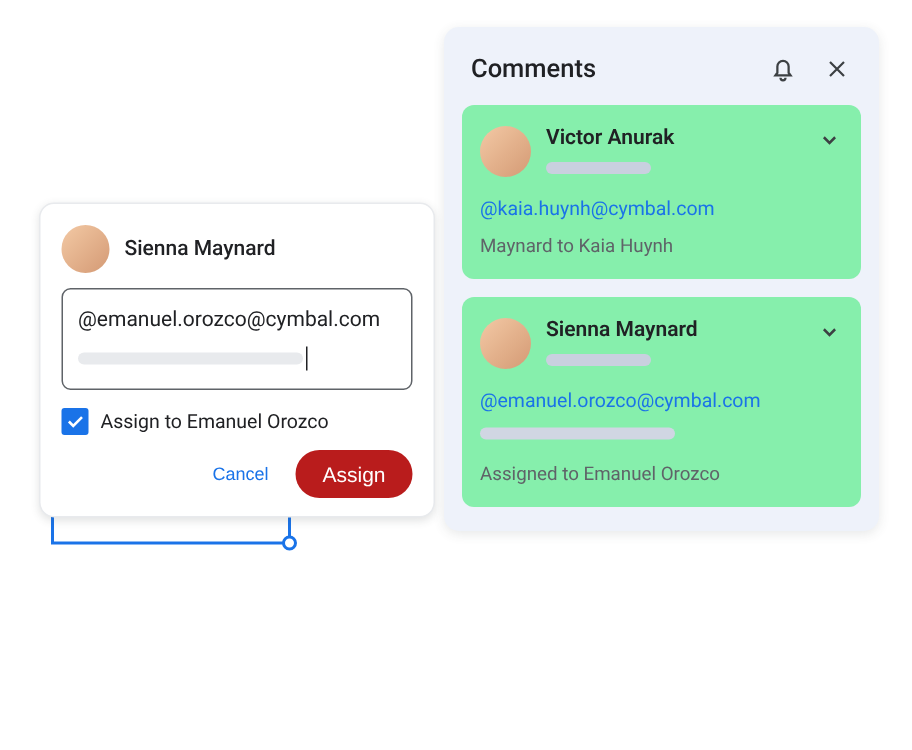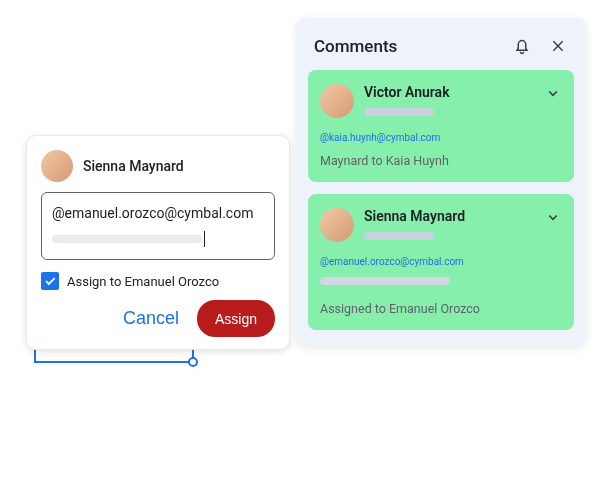--- a/index.html
+++ b/index.html
@@ -66,21 +66,21 @@
   .checkbox {
     width: 18px; height: 18px; border-radius: 2px;
     background: #1a73e8; display: inline-flex; align-items: center; justify-content: center;
     flex: none;
   }
   .checkbox svg { width: 14px; height: 14px; }
 
   .actions { display: flex; justify-content: flex-end; gap: 6px; }
   .btn-text {
     background: none; border: none; color: #1a73e8;
-    font-size: 18px; font-weight: 500; padding: 8px 12px;
+    font-size: 12px; font-weight: 500; padding: 8px 12px;
     cursor: pointer; border-radius: 18px;
   }
   .btn-fill {
     background: #b91c1c; border: none; color: #fff;
     font-size: 14px; font-weight: 500; padding: 8px 18px;
     cursor: pointer; border-radius: 18px;
   }
 
   
   .panel {
@@ -106,21 +106,21 @@
     margin-bottom: 12px;
   }
   .comment:last-child { margin-bottom: 0; }
   .c-head { display:flex; align-items:flex-start; gap: 10px; }
   .c-meta { flex: 1; }
   .c-name { font-size: 14px; font-weight: 600; color: #202124; margin-bottom: 8px; }
   .c-skel { width: 70px; height: 8px; border-radius: 4px; background: #c9d0df; }
   .chev { flex:none; cursor:pointer; }
   .chev svg { width:18px; height:18px; color:#3c4043; }
 
-  .c-mention { font-size: 10px; color: #1a73e8; margin: 14px 0 10px; word-break: break-all; }
+  .c-mention { font-size: 13px; color: #1a73e8; margin: 14px 0 10px; word-break: break-all; }
   .c-body-skel { width: 130px; height: 8px; border-radius:4px; background:#d0d6e3; margin-bottom: 16px; }
   .c-assigned { font-size: 12.5px; color: #5f6368; }
 </style>
 </head>
 <body>
 
 <div class="stage">
 
   <div class="sel-box">
     <div class="sel-handle"></div>

